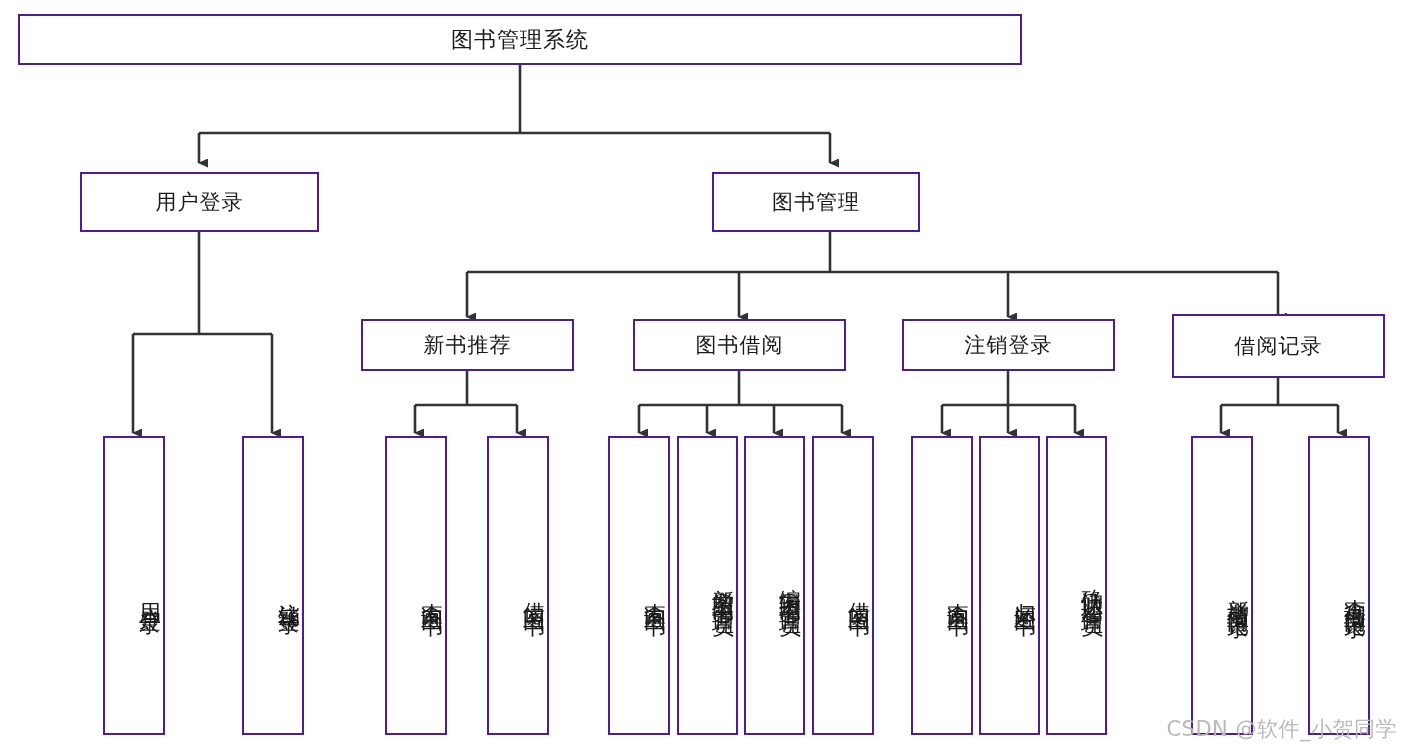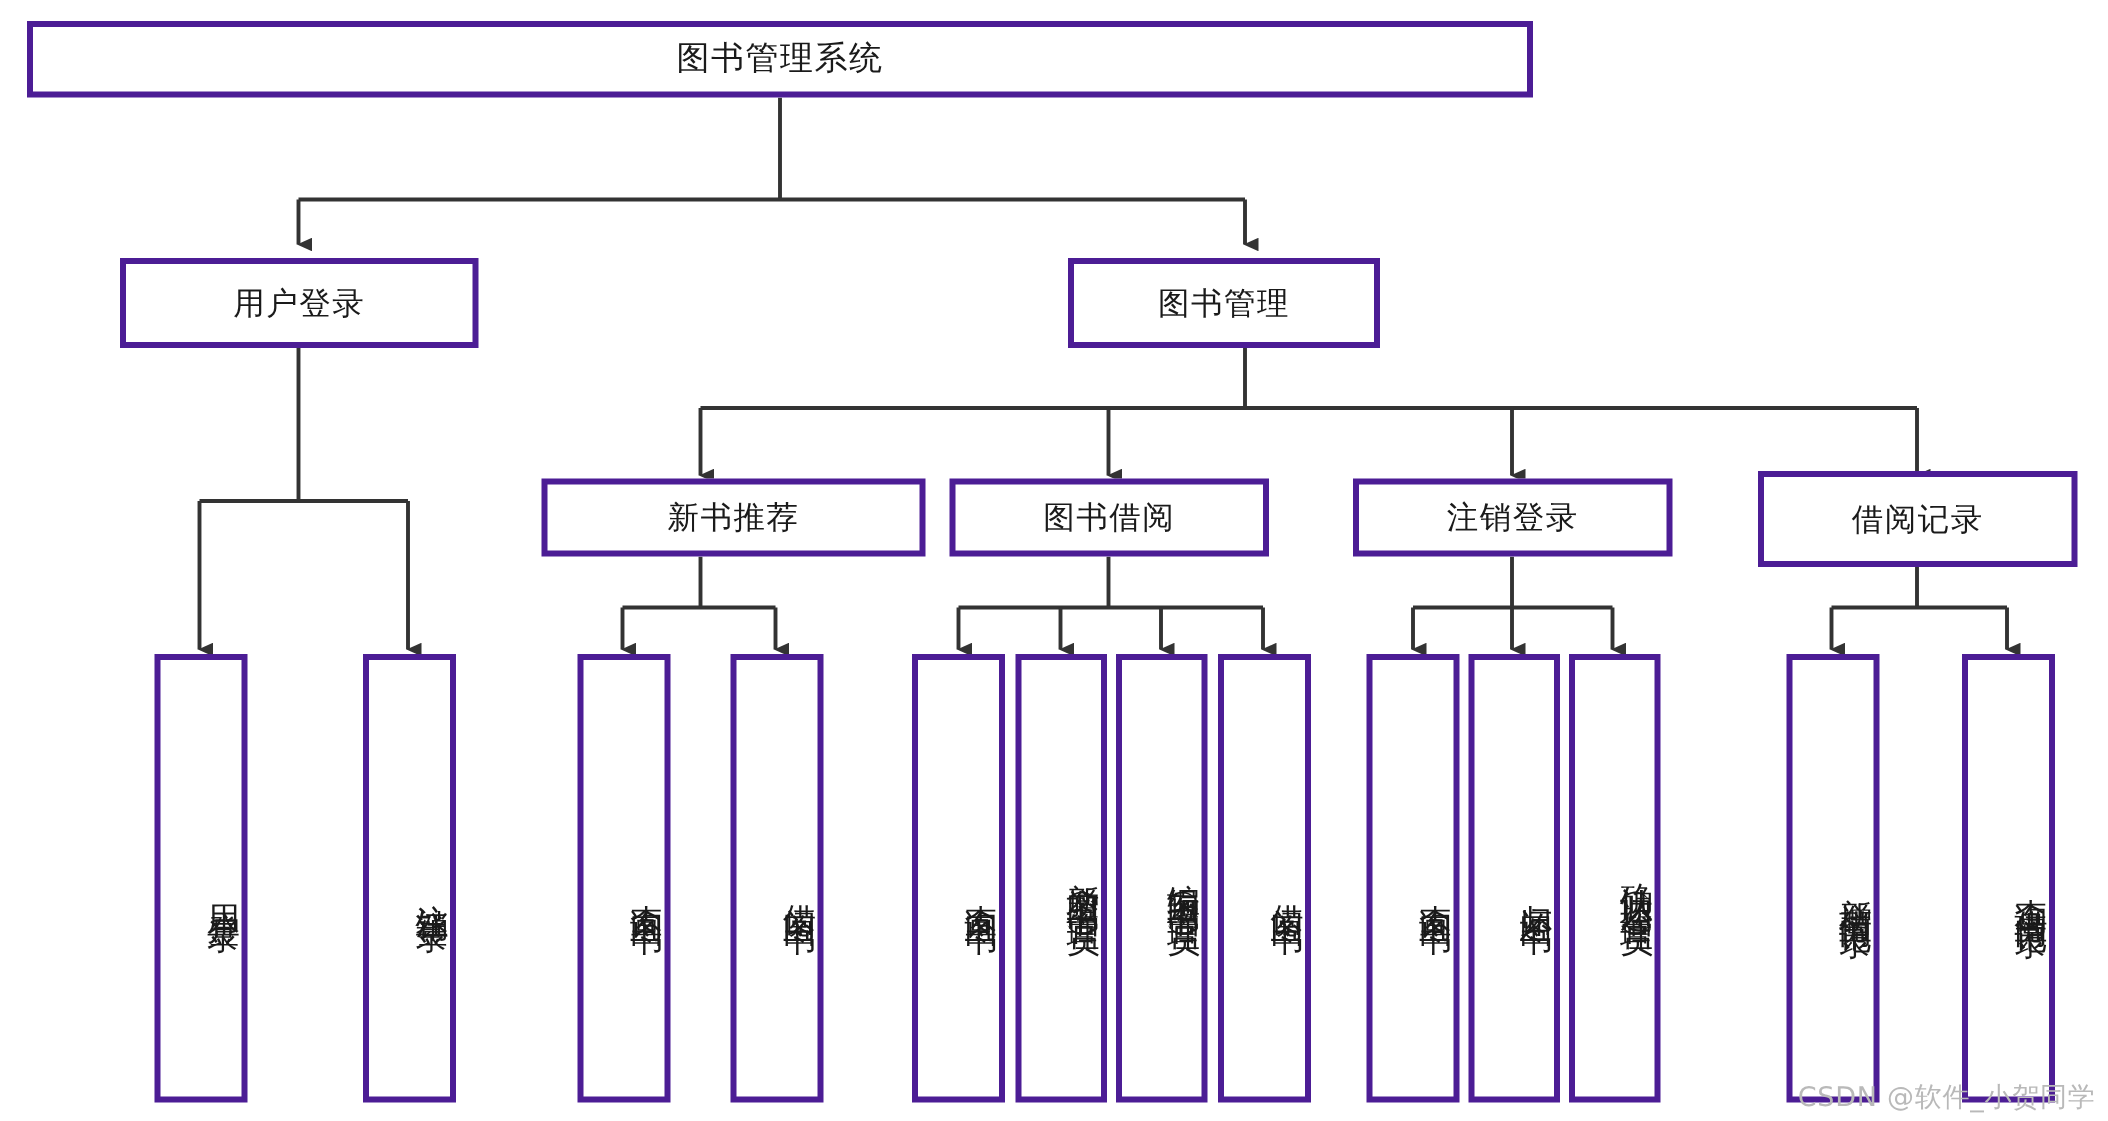--- a/index.html
+++ b/index.html
@@ -17,21 +17,21 @@
   }
   svg.connector-layer{
     position:absolute;left:0;top:0;
     width:1405px;height:747px;
     pointer-events:none;
   }
   .node{
     position:absolute;
     box-sizing:border-box;
     background:#ffffff;
-    border:4px solid #4c1d95;
+    border:2px solid #4c1d95;
     display:flex;
     align-items:center;
     justify-content:center;
     color:#1a1a1a;
     line-height:1.18;
     text-align:center;
   }
   .node.horiz{
     font-size:21px;
     letter-spacing:1px;
@@ -53,21 +53,21 @@
     white-space:pre-line;
   }
   .node.vert .nlabel{
     writing-mode:vertical-rl;
     text-orientation:upright;
   }
   .watermark{
     position:absolute;
     right:8px;
     bottom:4px;
-    font-size:18px;
+    font-size:21px;
     color:#b9b9b9;
     letter-spacing:0.5px;
     white-space:nowrap;
     font-family:"DejaVu Sans","Liberation Sans",sans-serif;
   }
 </style>
 </head>
 <body>
 
 <div id="diagram-root">
@@ -127,21 +127,21 @@
   </div>
 
   <div class="node horiz" style="left:80px;top:172px;width:239px;height:60px;">
     <span class="nlabel">用户登录</span>
   </div>
 
   <div class="node horiz" style="left:712px;top:172px;width:208px;height:60px;">
     <span class="nlabel">图书管理</span>
   </div>
 
-  <div class="node horiz" style="left:361px;top:319px;width:256px;height:52px;">
+  <div class="node horiz" style="left:361px;top:319px;width:213px;height:52px;">
     <span class="nlabel">新书推荐</span>
   </div>
 
   <div class="node horiz" style="left:633px;top:319px;width:213px;height:52px;align-items:center;">
     <span class="nlabel">图书借阅</span>
   </div>
 
   <div class="node horiz" style="left:902px;top:319px;width:213px;height:52px;">
     <span class="nlabel">注销登录</span>
   </div>

